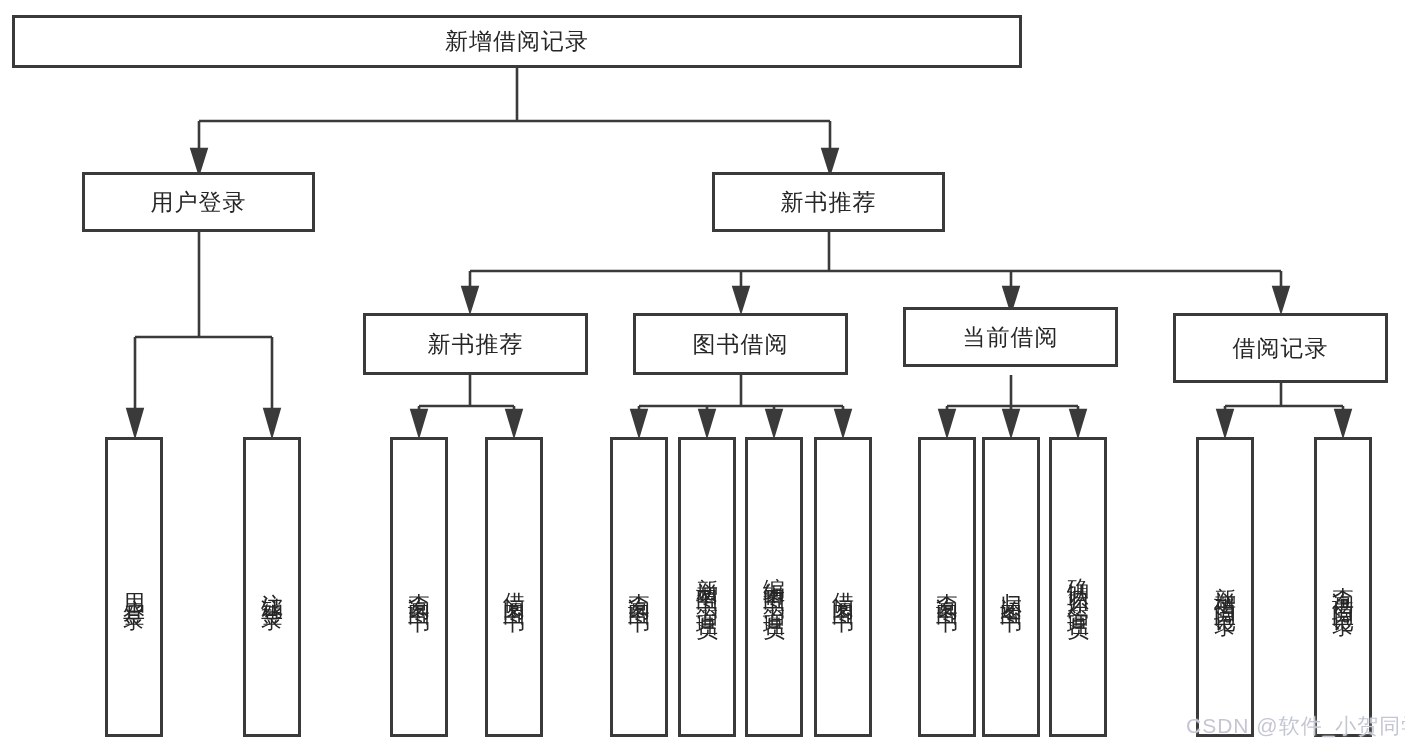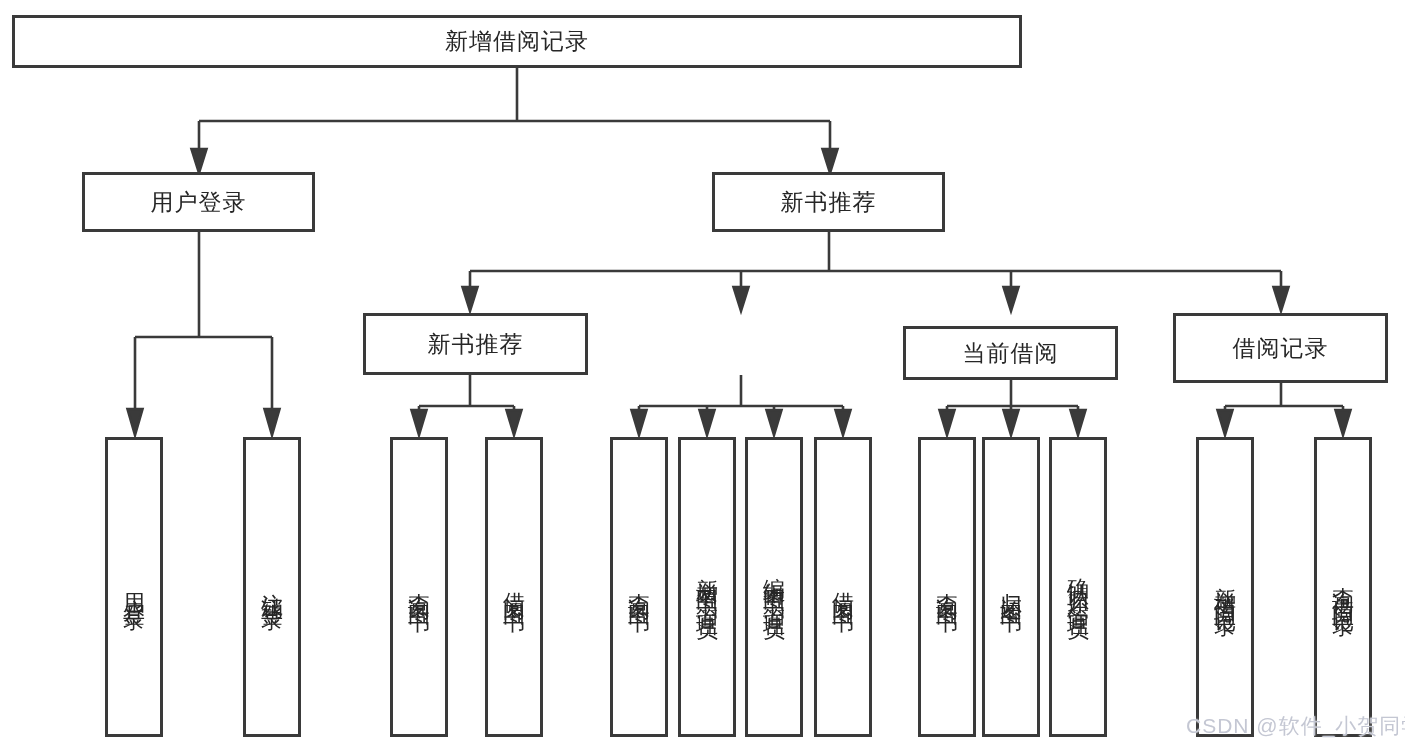--- a/index.html
+++ b/index.html
@@ -124,21 +124,22 @@
       </g>
     </g>
   </svg>
 
   <div class="box h root" style="left:12px;top:15px;width:1010px;height:53px">新增借阅记录</div>
 
   <div class="box h" style="left:82px;top:172px;width:233px;height:60px">用户登录</div>
   <div class="box h" style="left:712px;top:172px;width:233px;height:60px">新书推荐</div>
 
   <div class="box h" style="left:363px;top:313px;width:225px;height:62px">新书推荐</div>
-  <div class="box h" style="left:903px;top:326px;width:215px;height:54px">当前借阅</div>
+  <div class="box h" style="left:633px;top:313px;width:215px;height:62px">图书借阅</div>
+  <div class="box h" style="left:903px;top:307px;width:215px;height:60px">当前借阅</div>
   <div class="box h" style="left:1173px;top:313px;width:215px;height:70px">借阅记录</div>
 
   <div class="box v" style="left:105px;top:437px;width:58px;height:300px">用户登录</div>
   <div class="box v" style="left:243px;top:437px;width:58px;height:300px">注销登录</div>
 
   <div class="box v" style="left:390px;top:437px;width:58px;height:300px">查询图书</div>
   <div class="box v" style="left:485px;top:437px;width:58px;height:300px">借阅图书</div>
 
   <div class="box v" style="left:610px;top:437px;width:58px;height:300px">查询图书</div>
   <div class="box v" style="left:678px;top:437px;width:58px;height:300px">新增图书（管理员）</div>

